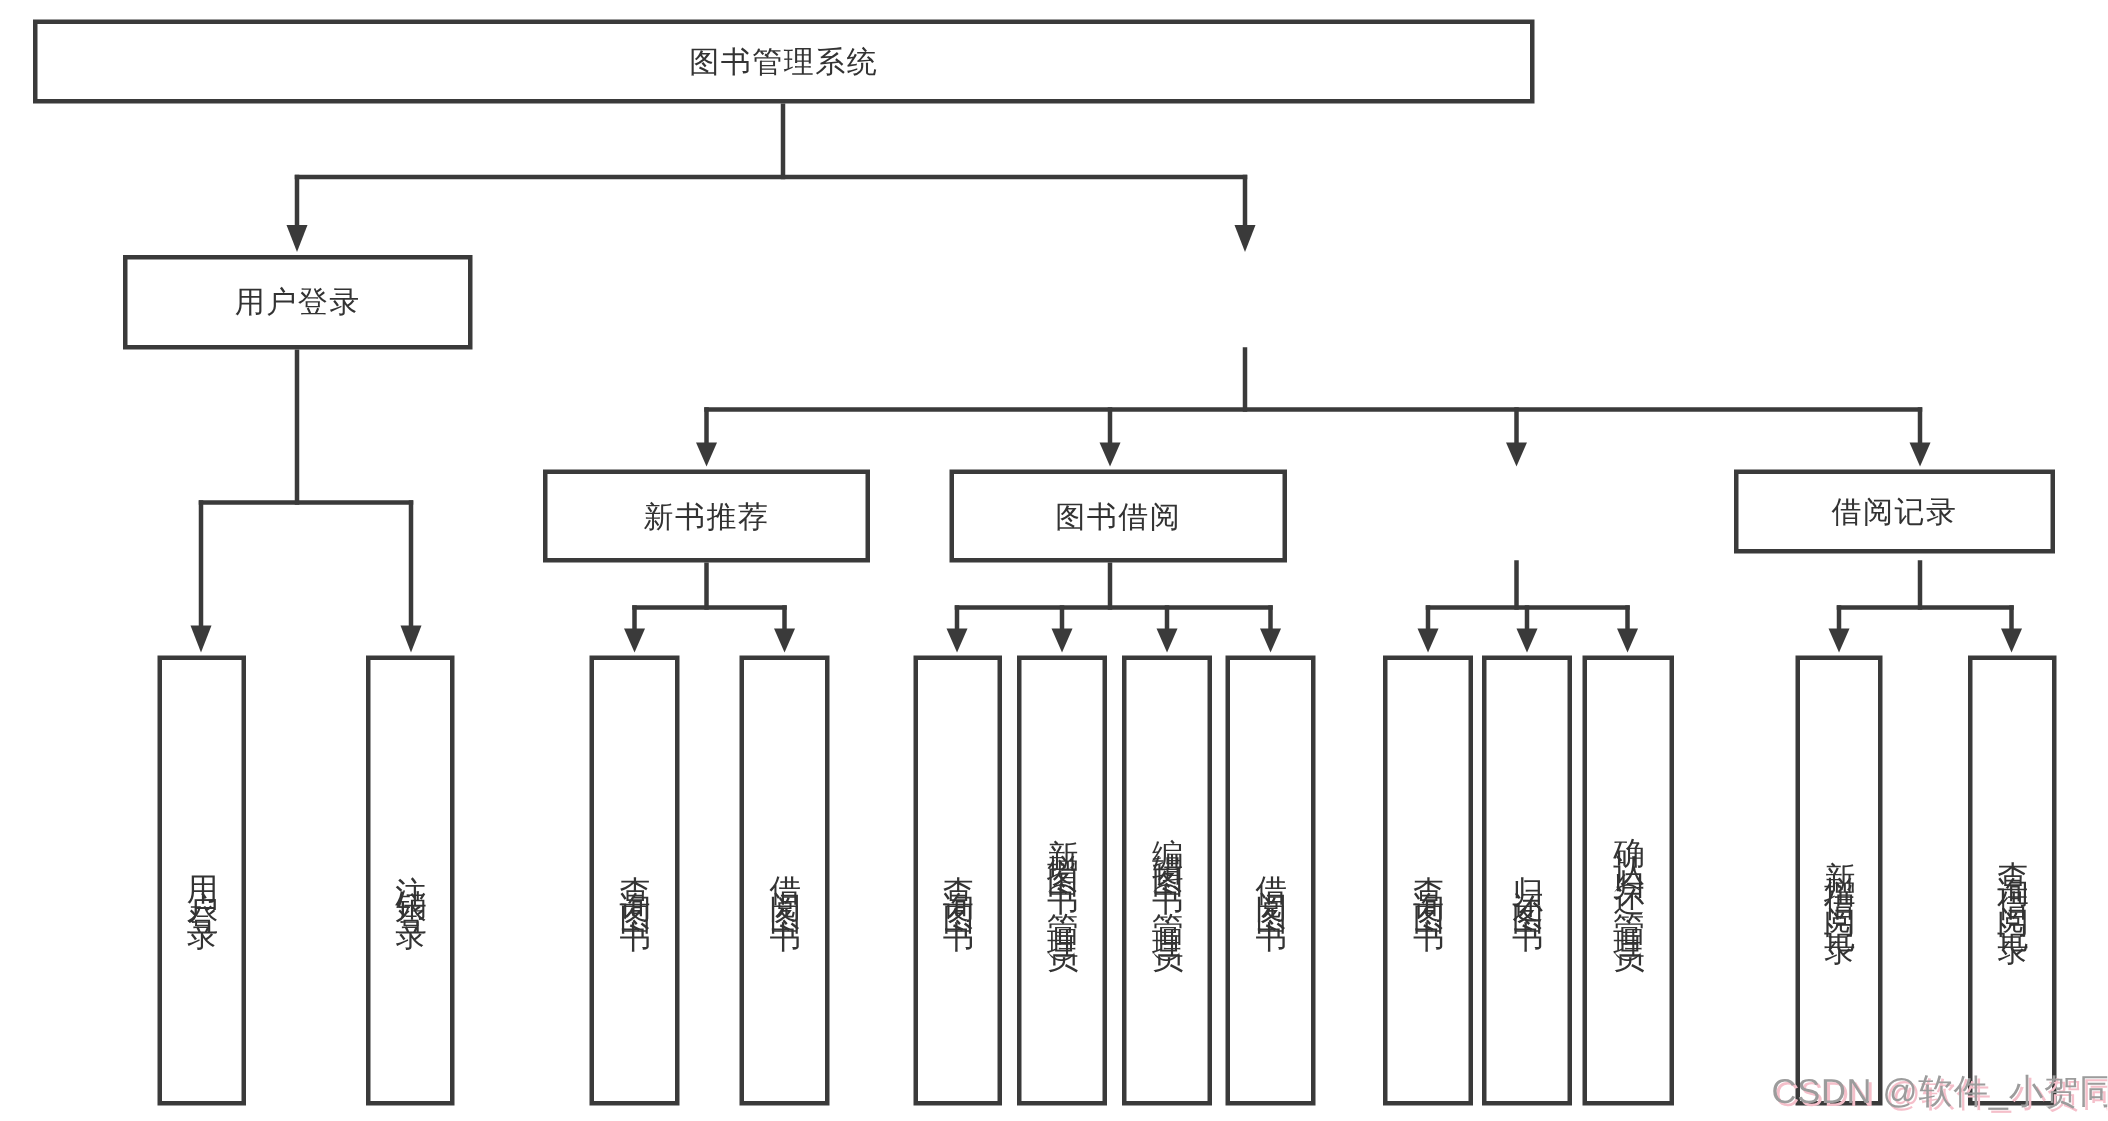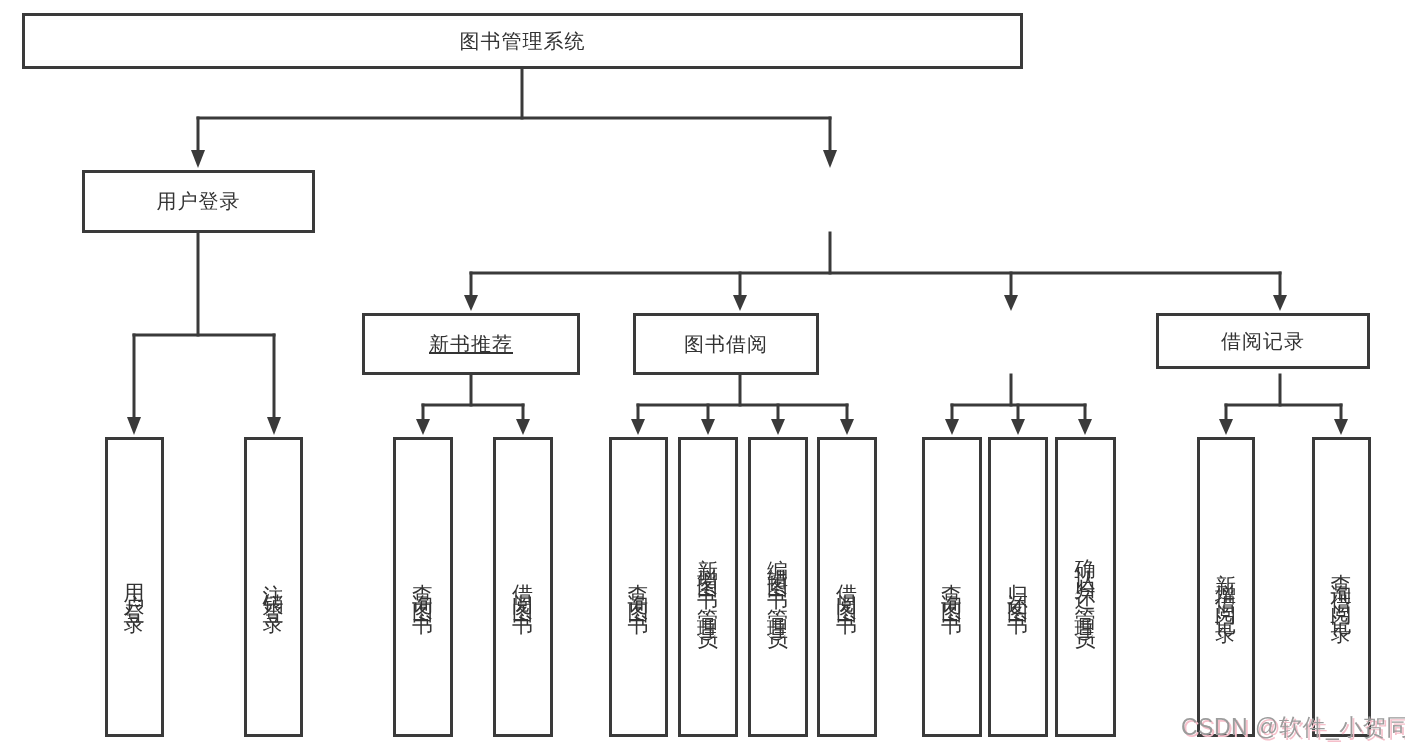--- a/index.html
+++ b/index.html
@@ -116,22 +116,22 @@
     <line x1="1226" y1="405" x2="1226" y2="421"></line>
     <polygon points="1219,419 1233,419 1226,435" stroke="none"></polygon>
     <line x1="1341" y1="405" x2="1341" y2="421"></line>
     <polygon points="1334,419 1348,419 1341,435" stroke="none"></polygon>
   </svg>
 
   <div class="node h-node" style="left:22px; top:13px; width:1001px; height:56px;">图书管理系统</div>
 
   <div class="node h-node" style="left:82px; top:170px; width:233px; height:63px;">用户登录</div>
 
-  <div class="node h-node" style="left:362px; top:313px; width:218px; height:62px;text-decoration:underline;">新书推荐</div>
-  <div class="node h-node" style="left:633px; top:313px; width:186px; height:62px;">图书借阅</div>
+  <div class="node h-node" style="left:362px; top:313px; width:218px; height:62px;">新书推荐</div>
+  <div class="node h-node" style="left:633px; top:313px; width:225px; height:62px;">图书借阅</div>
   <div class="node h-node" style="left:1156px; top:313px; width:214px; height:56px;">借阅记录</div>
 
   <div class="node v-node" style="left:105px; top:437px; width:59px; height:300px;">用户登录</div>
   <div class="node v-node" style="left:244px; top:437px; width:59px; height:300px;">注销登录</div>
 
   <div class="node v-node" style="left:393px; top:437px; width:60px; height:300px;">查询图书</div>
   <div class="node v-node" style="left:493px; top:437px; width:60px; height:300px;">借阅图书</div>
 
   <div class="node v-node" style="left:609px; top:437px; width:59px; height:300px;">查询图书</div>
   <div class="node v-node" style="left:678px; top:437px; width:60px; height:300px;">新增图书（管理员）</div>

